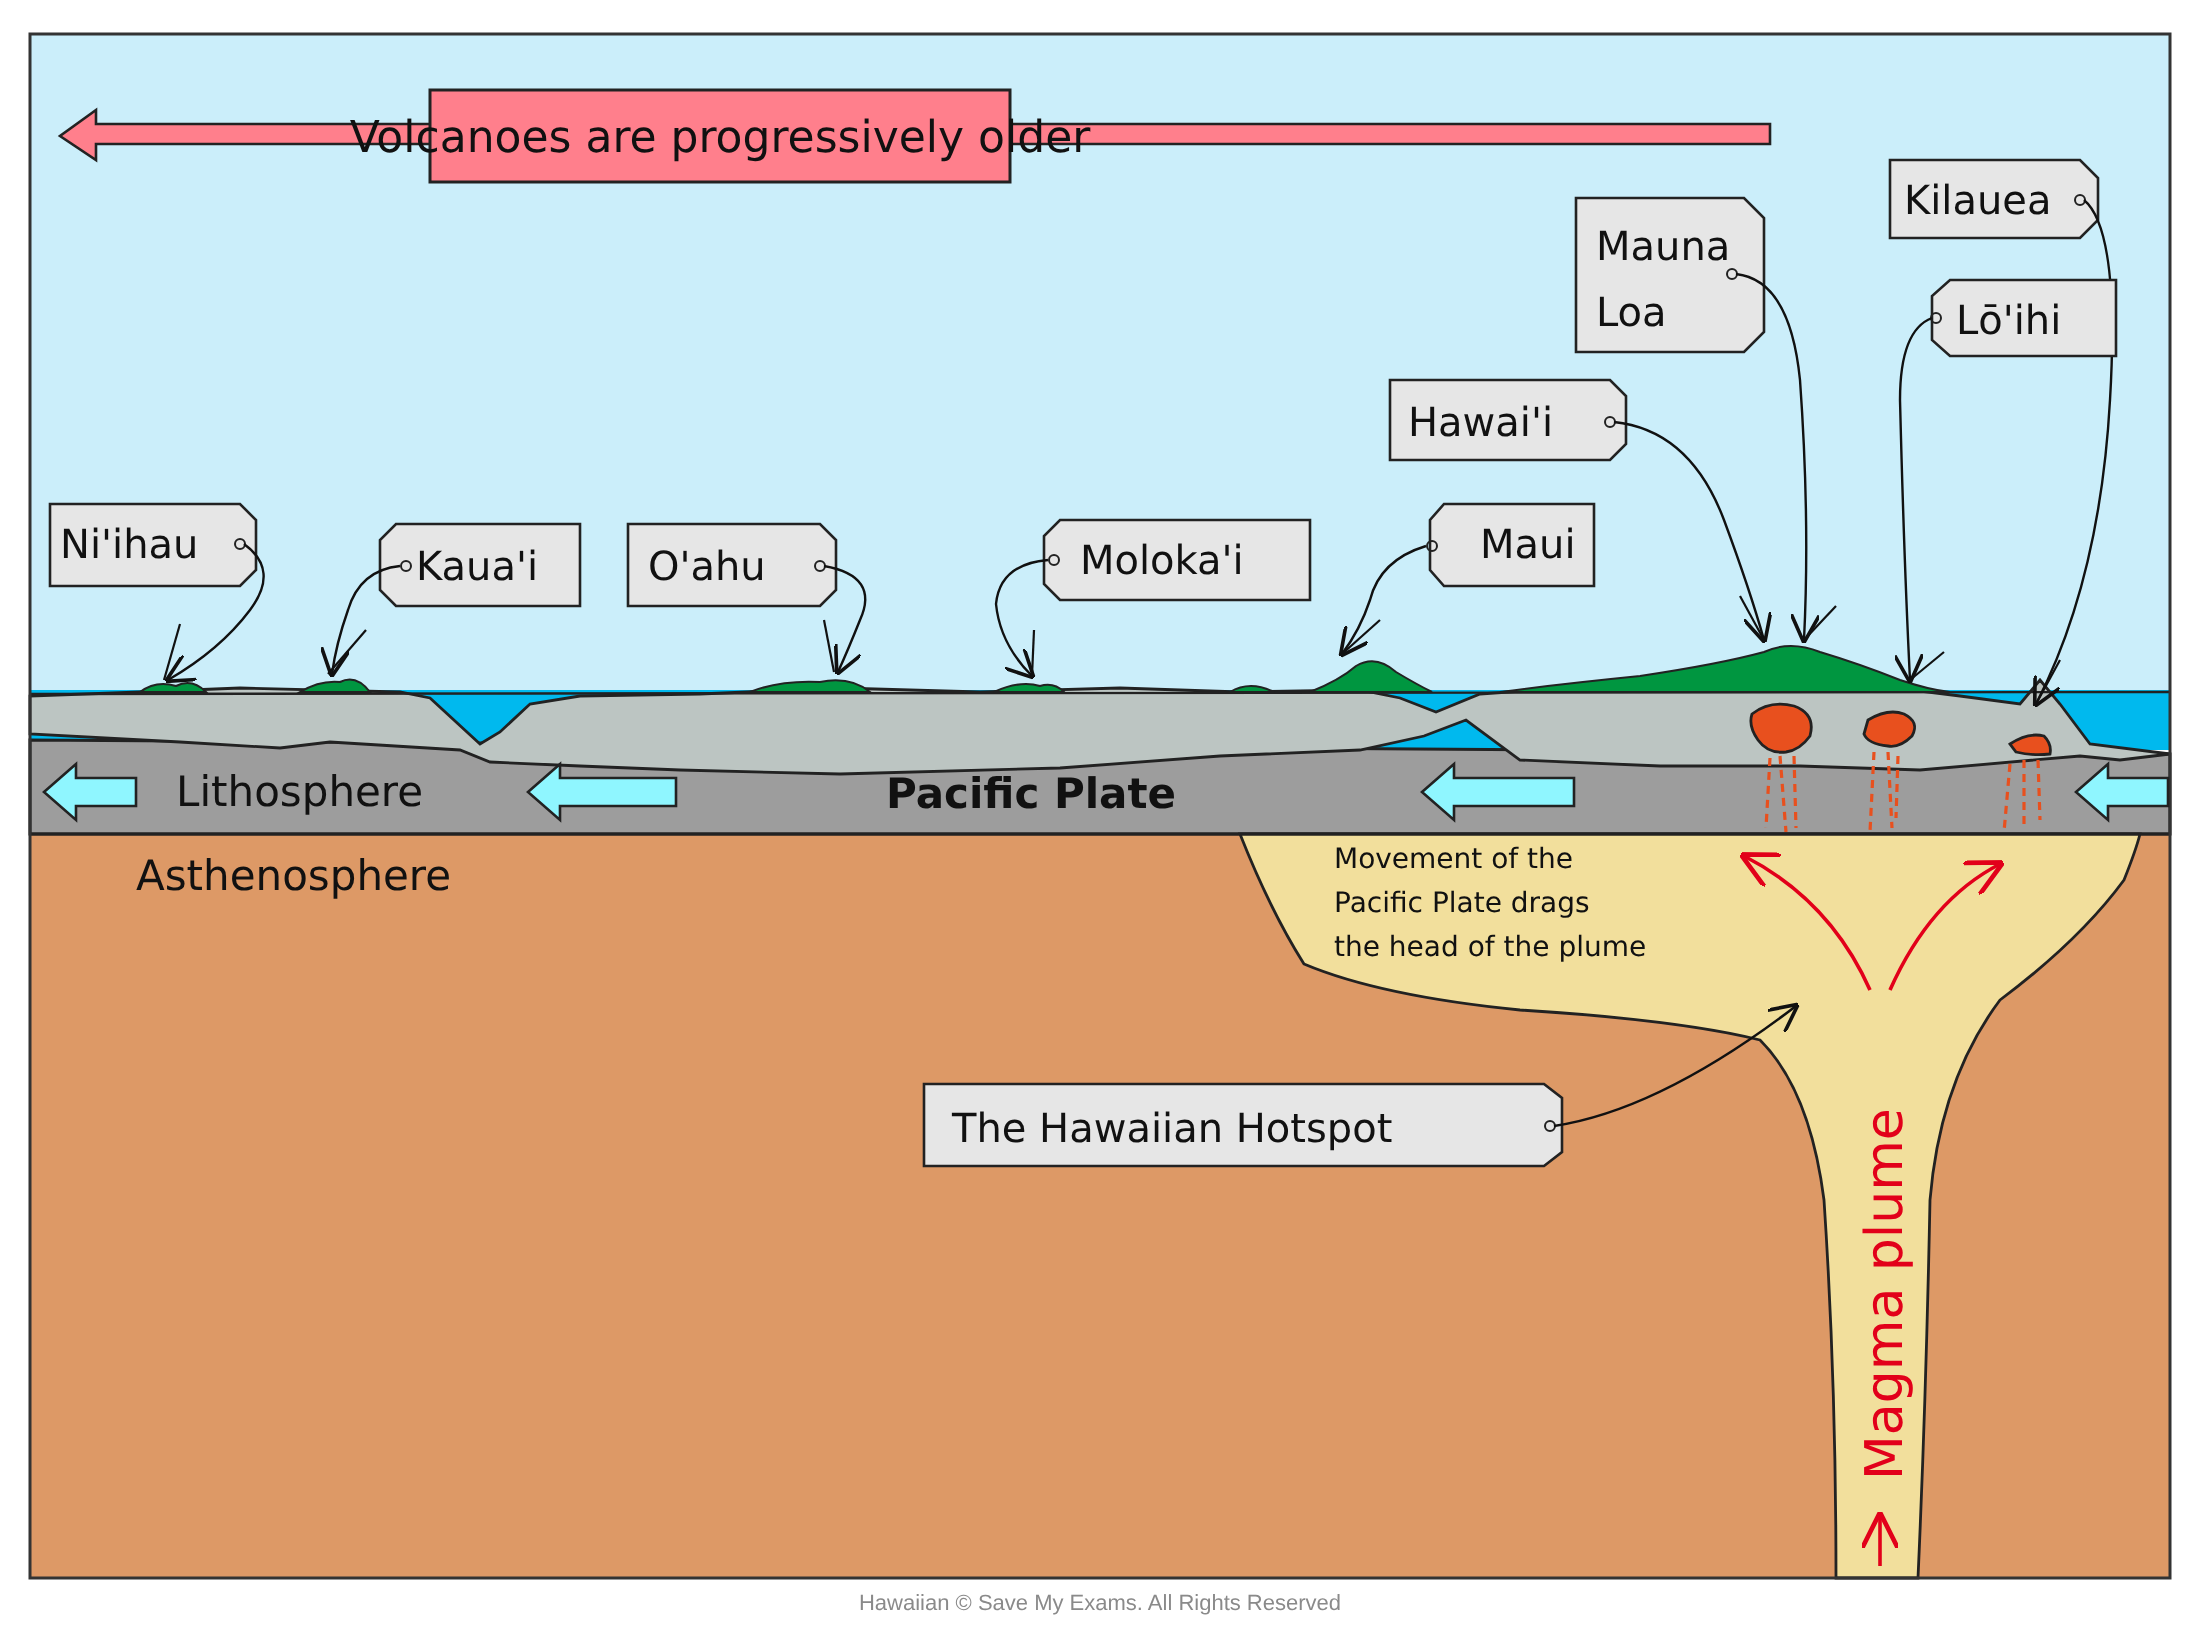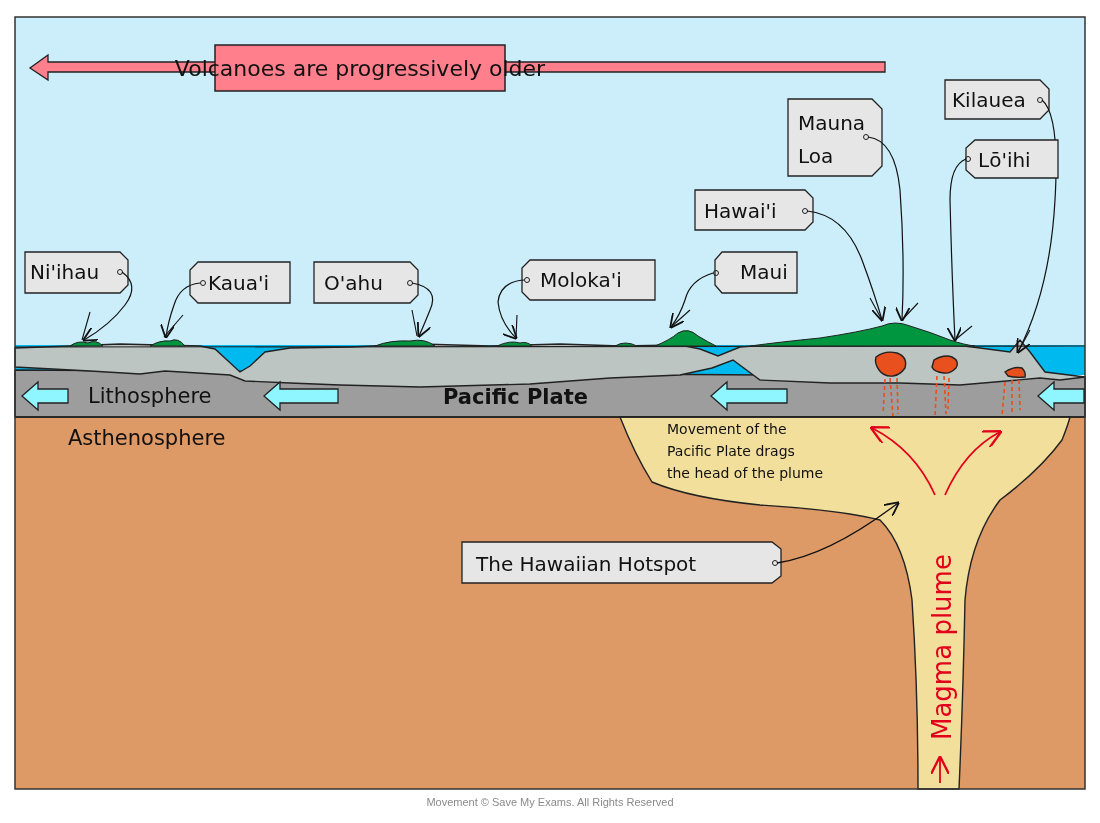--- a/index.html
+++ b/index.html
@@ -174,13 +174,13 @@
     <line x1="417" y1="336" x2="412" y2="310"></line>
     <line x1="516" y1="338" x2="517" y2="315"></line>
     <line x1="671" y1="327" x2="690" y2="310"></line>
     <line x1="882" y1="320" x2="870" y2="298"></line>
     <line x1="902" y1="320" x2="918" y2="303"></line>
     <line x1="955" y1="340" x2="972" y2="326"></line>
     <line x1="1018" y1="352" x2="1030" y2="330"></line>
   </g>
 </svg>
 
-<div class="copyright">Movement © Save My Exams. All Rights Reserved</div>
+<div class="copyright">Hawaiian © Save My Exams. All Rights Reserved</div>
 
 </body></html>

